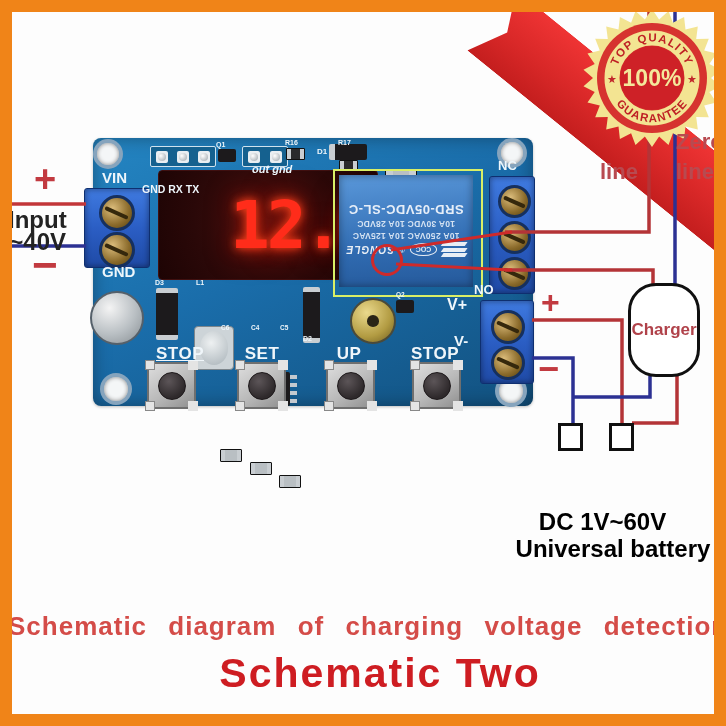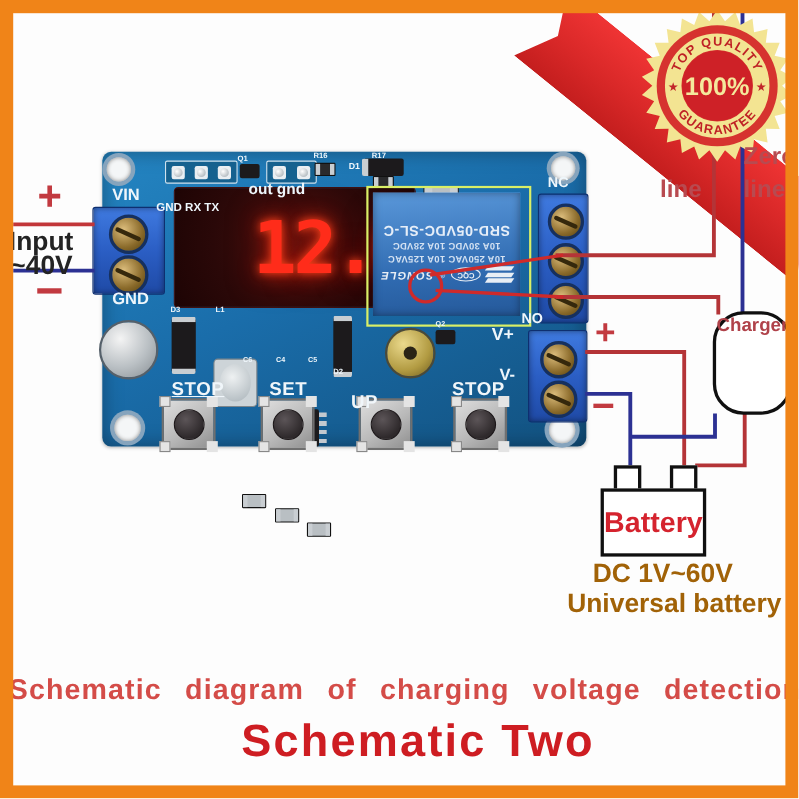--- a/index.html
+++ b/index.html
@@ -76,21 +76,21 @@
        background:repeating-linear-gradient(180deg,#c3c9cf 0 4px,transparent 4px 8px);}
   .ic::before{left:-7px;} .ic::after{right:-7px;}
   
   .note-red{color:#c23a40;font-weight:bold;z-index:9;white-space:nowrap;}
   .wirelabel{color:#b84a50;font-size:22px;z-index:9;white-space:nowrap;font-weight:600;}
   .blacknote{color:#232323;font-weight:600;z-index:9;white-space:nowrap;}
   
   .schembox{background:#ffffff;border:3px solid #101010;z-index:6;}
   #charger-text{color:#b0424a;font-weight:600;font-size:17px;}
   #battery-text{color:#d5232e;font-weight:600;font-size:26px;}
-  .batspec{color:#a16207;font-weight:600;font-size:24px;text-align:center;z-index:6;white-space:nowrap;}
+  .batspec{color:#000000;font-weight:600;font-size:24px;text-align:center;z-index:6;white-space:nowrap;}
   
   #ribbon{left:455px;top:85px;width:330px;height:78px;z-index:4;transform:rotate(39deg);
           background:linear-gradient(180deg,#ef3434 0%,#d92828 55%,#c41e1e 100%);
           clip-path:polygon(0 0,100% 0,93% 50%,100% 100%,0 100%,6% 50%);}
   #badge{left:582px;top:8px;z-index:8;}
   
   #caption1{left:8px;top:611px;font-size:26px;font-weight:600;color:#d44c48;letter-spacing:1px;
             word-spacing:13px;white-space:nowrap;z-index:6;}
   #caption2{left:170px;top:650px;width:420px;text-align:center;font-size:41px;font-weight:bold;
             color:#ce1d22;letter-spacing:2px;z-index:6;white-space:nowrap;}
@@ -116,21 +116,21 @@
   </div>
   <div class="abs silk" style="left:142px;top:163px;font-size:10.5px;margin-top:20px;">GND RX TX</div>
 
   <div class="abs silk" style="left:216px;top:141px;font-size:7px;">Q1</div>
   <div class="abs chip" style="left:218px;top:149px;width:18px;height:13px;"></div>
 
   <div class="abs padbox" style="left:242px;top:146px;width:44px;height:19px;">
     <span class="pad"></span>
     <span class="pad"></span>
   </div>
-  <div class="abs silk" style="left:226px;top:163px;font-size:14px;">out gnd</div>
+  <div class="abs silk" style="left:252px;top:163px;font-size:11px;font-style:italic;">out gnd</div>
 
   <div class="abs silk" style="left:285px;top:139px;font-size:7px;">R16</div>
   <div class="abs smd" style="left:286px;top:148px;width:17px;height:10px;"></div>
   <div class="abs silk" style="left:338px;top:139px;font-size:7px;">R17</div>
   <div class="abs smd" style="left:339px;top:148px;width:17px;height:10px;"></div>
   <div class="abs silk" style="left:317px;top:147px;font-size:8px;">D1</div>
   <div class="abs chip" style="left:329px;top:144px;width:32px;height:16px;border-left:6px solid #c9ced2;"></div>
   <div class="abs smd" style="left:385px;top:146px;width:30px;height:13px;background:#b9bfc3;"></div>
 
   <div id="display" class="abs">
@@ -194,21 +194,21 @@
   <div class="abs silk" style="left:251px;top:324px;font-size:6.5px;">C4</div>
   <div class="abs smd" style="left:250px;top:332px;width:20px;height:11px;background:#b9bfc3;"></div>
   <div class="abs silk" style="left:280px;top:324px;font-size:6.5px;">C5</div>
   <div class="abs smd" style="left:279px;top:332px;width:20px;height:11px;background:#b9bfc3;"></div>
   <div class="abs cap-gold" style="left:350px;top:298px;width:42px;height:42px;"></div>
   <div class="abs silk" style="left:396px;top:291px;font-size:6.5px;">Q2</div>
   <div class="abs chip" style="left:396px;top:300px;width:18px;height:13px;"></div>
 
   <div class="abs btnlabel" style="left:150px;top:344px;width:60px;text-align:center;text-decoration:underline;">STOP</div>
   <div class="abs btnlabel" style="left:232px;top:344px;width:60px;text-align:center;">SET</div>
-  <div class="abs btnlabel" style="left:319px;top:356px;width:60px;text-align:left;">UP</div>
+  <div class="abs btnlabel" style="left:319px;top:344px;width:60px;text-align:center;">UP</div>
   <div class="abs btnlabel" style="left:405px;top:344px;width:60px;text-align:center;">STOP</div>
   <div class="btn" style="left:147px;top:362px;">
       <span class="btncap"></span>
     </div>
   <div class="btn" style="left:237px;top:362px;">
       <span class="btncap"></span>
     </div>
   <div class="btn" style="left:326px;top:362px;">
       <span class="btncap"></span>
     </div>
@@ -235,29 +235,26 @@
   <div class="abs blacknote" style="left:-4px;top:228px;font-size:24px;">5~40V</div>
   <div class="abs note-red" style="left:32px;top:240px;font-size:44px;">−</div>
 
   <div class="abs wirelabel" style="left:600px;top:159px;">line</div>
   <div class="abs wirelabel" style="left:676px;top:129px;">Zero</div>
   <div class="abs wirelabel" style="left:676px;top:159px;">line</div>
 
   <div class="abs note-red" style="left:541px;top:284px;font-size:32px;">+</div>
   <div class="abs note-red" style="left:538px;top:348px;font-size:36px;">−</div>
 
-  <div class="abs schembox" style="left:648px;top:283px;width:66px;height:88px;display:flex;align-items:flex-start;justify-content:center;border-radius:28px;">
+  <div class="abs schembox" style="left:628px;top:283px;width:66px;height:88px;display:flex;align-items:center;justify-content:center;border-radius:28px;">
     <span id="charger-text">Charger</span>
   </div>
 
   <div class="abs schembox" style="left:558px;top:423px;width:19px;height:22px;"></div>
   <div class="abs schembox" style="left:609px;top:423px;width:19px;height:22px;"></div>
-  <div class="abs schembox" style="left:546px;top:444px;width:90px;height:56px;display:flex;align-items:center;justify-content:center;">
-    <span id="battery-text">Battery</span>
-  </div>
   <div class="abs batspec" style="left:520px;top:508px;width:165px;">DC 1V~60V</div>
   <div class="abs batspec" style="left:498px;top:535px;width:230px;">Universal battery</div>
 
   <div id="ribbon" class="abs"></div>
   <svg id="badge" class="abs" width="140" height="140" viewBox="0 0 140 140">
     <polygon id="badge-star" fill="#f3e492" points="70.0,1.0 77.1,11.4 86.5,3.0 90.9,14.8 102.1,8.9 103.5,21.4 115.8,18.4 114.2,30.9 126.8,30.8 122.2,42.6 134.5,45.5 127.3,55.9 138.5,61.7 129.0,70.0 138.5,78.3 127.3,84.1 134.5,94.5 122.2,97.4 126.8,109.2 114.2,109.1 115.8,121.6 103.5,118.6 102.1,131.1 90.9,125.2 86.5,137.0 77.1,128.6 70.0,139.0 62.9,128.6 53.5,137.0 49.1,125.2 37.9,131.1 36.5,118.6 24.2,121.6 25.8,109.1 13.2,109.2 17.8,97.4 5.5,94.5 12.7,84.1 1.5,78.3 11.0,70.0 1.5,61.7 12.7,55.9 5.5,45.5 17.8,42.6 13.2,30.8 25.8,30.9 24.2,18.4 36.5,21.4 37.9,8.9 49.1,14.8 53.5,3.0 62.9,11.4"></polygon>
     <circle cx="70" cy="70" r="55" fill="#d6332f"></circle>
     <circle cx="70" cy="70" r="40" fill="none" stroke="#f3e492" stroke-width="15"></circle>
     <circle cx="70" cy="70" r="32" fill="#ce2127"></circle>
     <defs>

